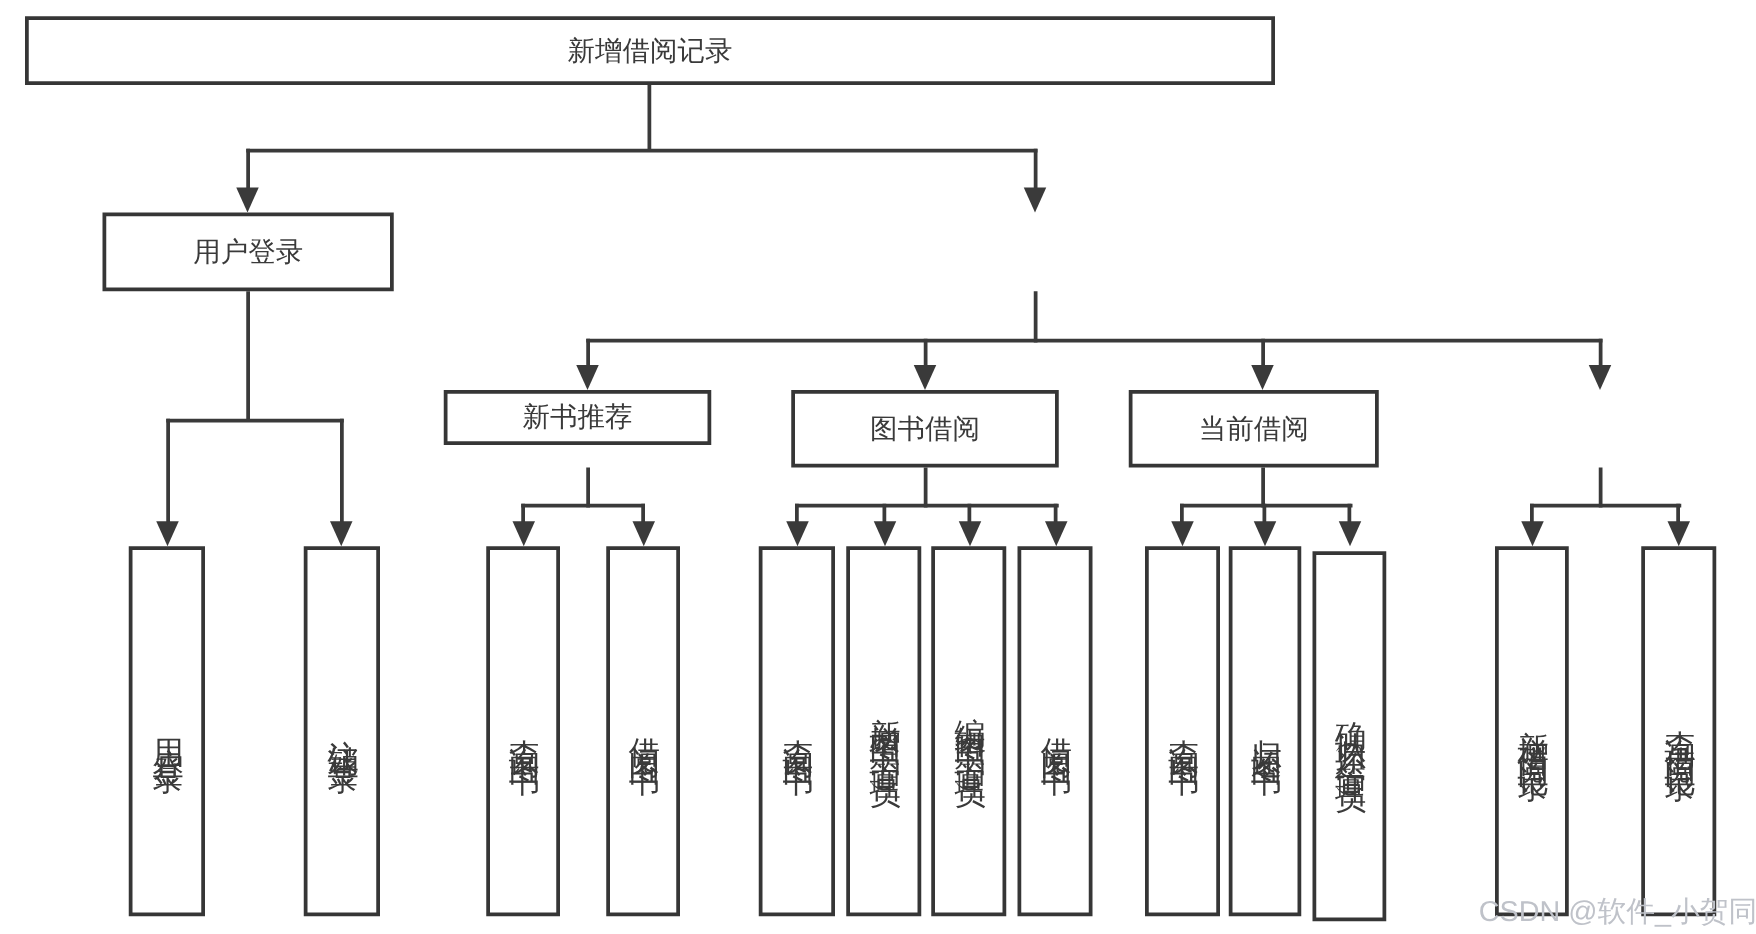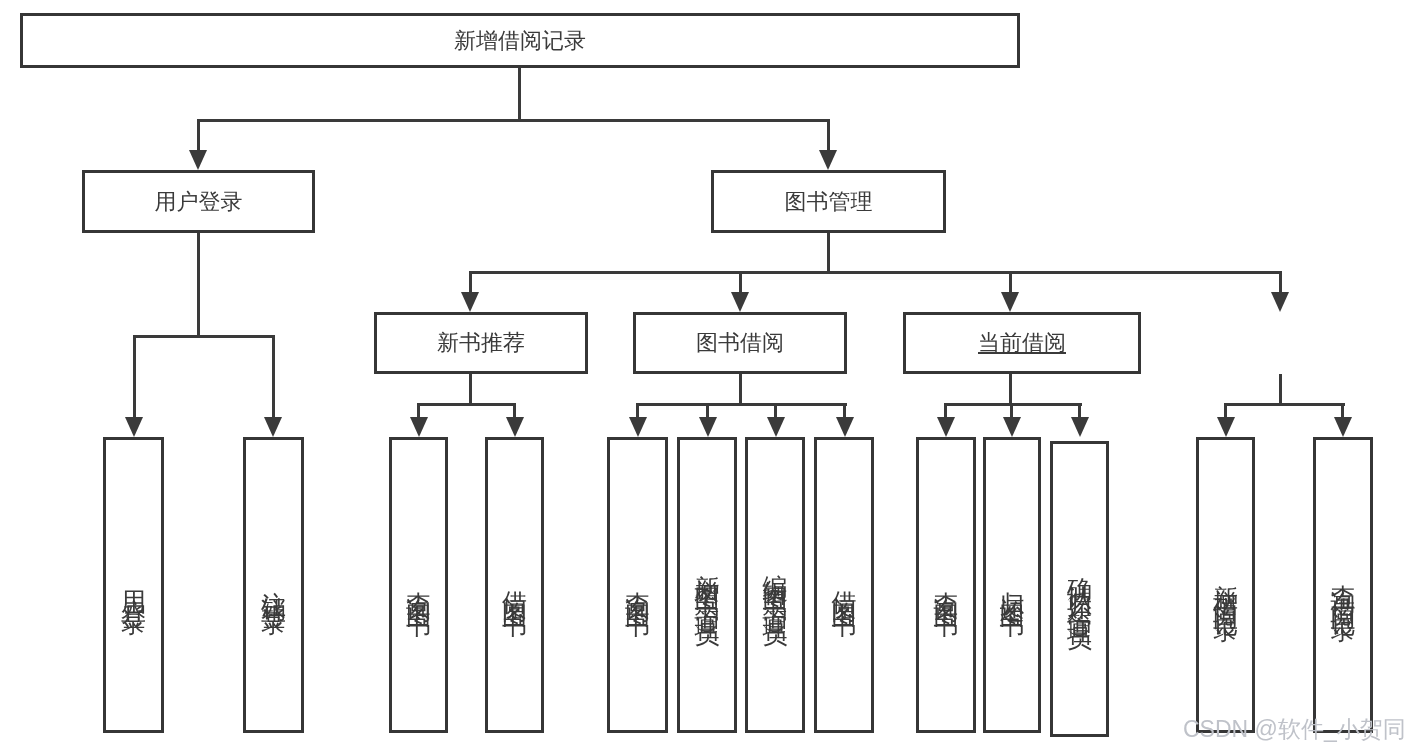--- a/index.html
+++ b/index.html
@@ -40,43 +40,42 @@
   <div class="box" style="left:20px;top:13px;width:1000px;height:55px;">新增借阅记录</div>
 
   <div class="vline" style="left:518px;top:68px;height:52px;"></div>
   <div class="hline" style="left:197px;top:119px;width:633px;"></div>
   <div class="vline" style="left:197px;top:119px;height:33px;"></div>
   <div class="arrow" style="left:189px;top:150px;"></div>
   <div class="vline" style="left:827px;top:119px;height:33px;"></div>
   <div class="arrow" style="left:819px;top:150px;"></div>
 
   <div class="box" style="left:82px;top:170px;width:233px;height:63px;">用户登录</div>
-  <div class="box" style="left:711px;top:170px;width:235px;height:63px;">图书管理</div>
 
   <div class="vline" style="left:197px;top:233px;height:104px;"></div>
   <div class="hline" style="left:133px;top:335px;width:142px;"></div>
   <div class="vline" style="left:133px;top:335px;height:84px;"></div>
   <div class="arrow" style="left:125px;top:417px;"></div>
   <div class="vline" style="left:272px;top:335px;height:84px;"></div>
   <div class="arrow" style="left:264px;top:417px;"></div>
 
   <div class="vline" style="left:827px;top:233px;height:41px;"></div>
   <div class="hline" style="left:469px;top:271px;width:813px;"></div>
   <div class="vline" style="left:469px;top:271px;height:23px;"></div>
   <div class="arrow" style="left:461px;top:292px;"></div>
   <div class="vline" style="left:739px;top:271px;height:23px;"></div>
   <div class="arrow" style="left:731px;top:292px;"></div>
   <div class="vline" style="left:1009px;top:271px;height:23px;"></div>
   <div class="arrow" style="left:1001px;top:292px;"></div>
   <div class="vline" style="left:1279px;top:271px;height:23px;"></div>
   <div class="arrow" style="left:1271px;top:292px;"></div>
 
-  <div class="box" style="left:374px;top:312px;width:214px;height:62px;">新书推荐</div>
+  <div class="box" style="left:355px;top:312px;width:214px;height:44px;">新书推荐</div>
   <div class="box" style="left:633px;top:312px;width:214px;height:62px;">图书借阅</div>
-  <div class="box" style="left:903px;top:312px;width:238px;height:62px;text-decoration:underline;">当前借阅</div>
+  <div class="box" style="left:903px;top:312px;width:200px;height:62px;">当前借阅</div>
 
   <div class="vline" style="left:469px;top:374px;height:32px;"></div>
   <div class="vline" style="left:739px;top:374px;height:32px;"></div>
   <div class="vline" style="left:1009px;top:374px;height:32px;"></div>
   <div class="vline" style="left:1279px;top:374px;height:32px;"></div>
 
   <div class="hline" style="left:417px;top:403px;width:99px;"></div>
   <div class="vline" style="left:417px;top:403px;height:16px;"></div>
   <div class="arrow" style="left:410px;top:417px;"></div>
   <div class="vline" style="left:513px;top:403px;height:16px;"></div>

